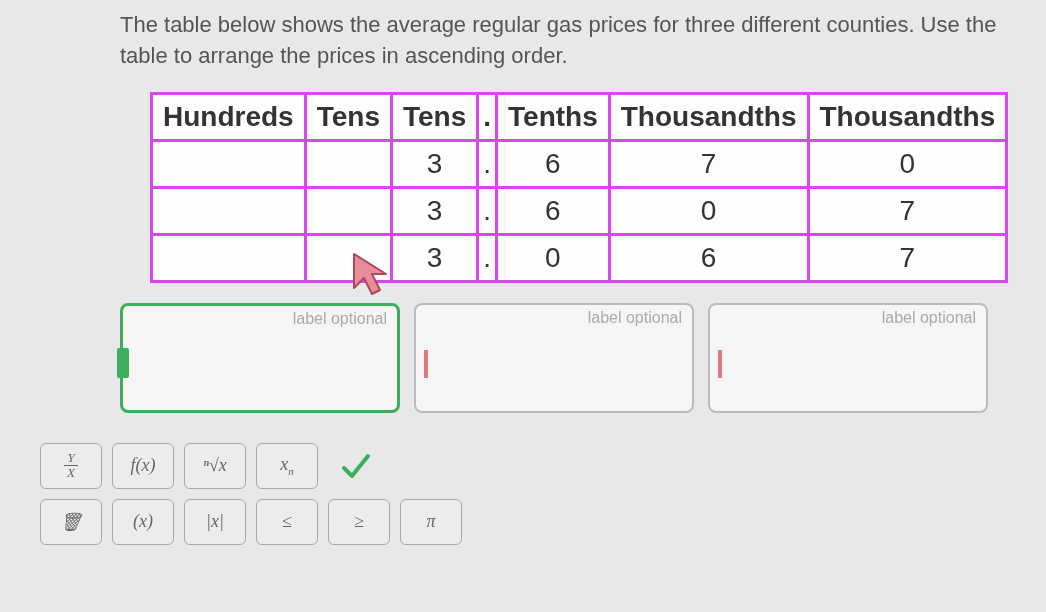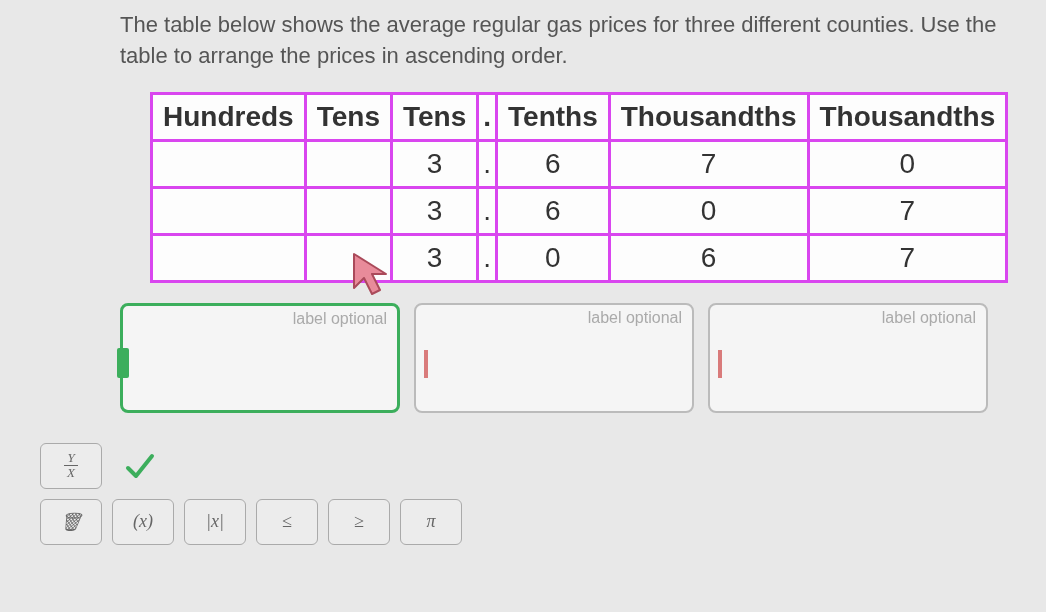--- a/index.html
+++ b/index.html
@@ -191,20 +191,25 @@
   </div>
 
   <div class="toolbar">
     <div class="tb-row">
       <div class="tb-btn">
         <span class="frac">
           <span class="top">Y</span>
           <span>X</span>
         </span>
       </div>
+      <div class="tb-btn">f(x)</div>
+      <div class="tb-btn root">ⁿ√x</div>
+      <div class="tb-btn">
+        <span><span>x</span><span class="sub">n</span></span>
+      </div>
       <div class="check-btn">
         <svg viewBox="0 0 32 32">
           <path d="M4 18 L12 26 L28 6" stroke="#3cae5c" stroke-width="4" fill="none" stroke-linecap="round" stroke-linejoin="round"></path>
         </svg>
       </div>
     </div>
     <div class="tb-row">
       <div class="tb-btn">
         <span>🗑</span>
       </div>

